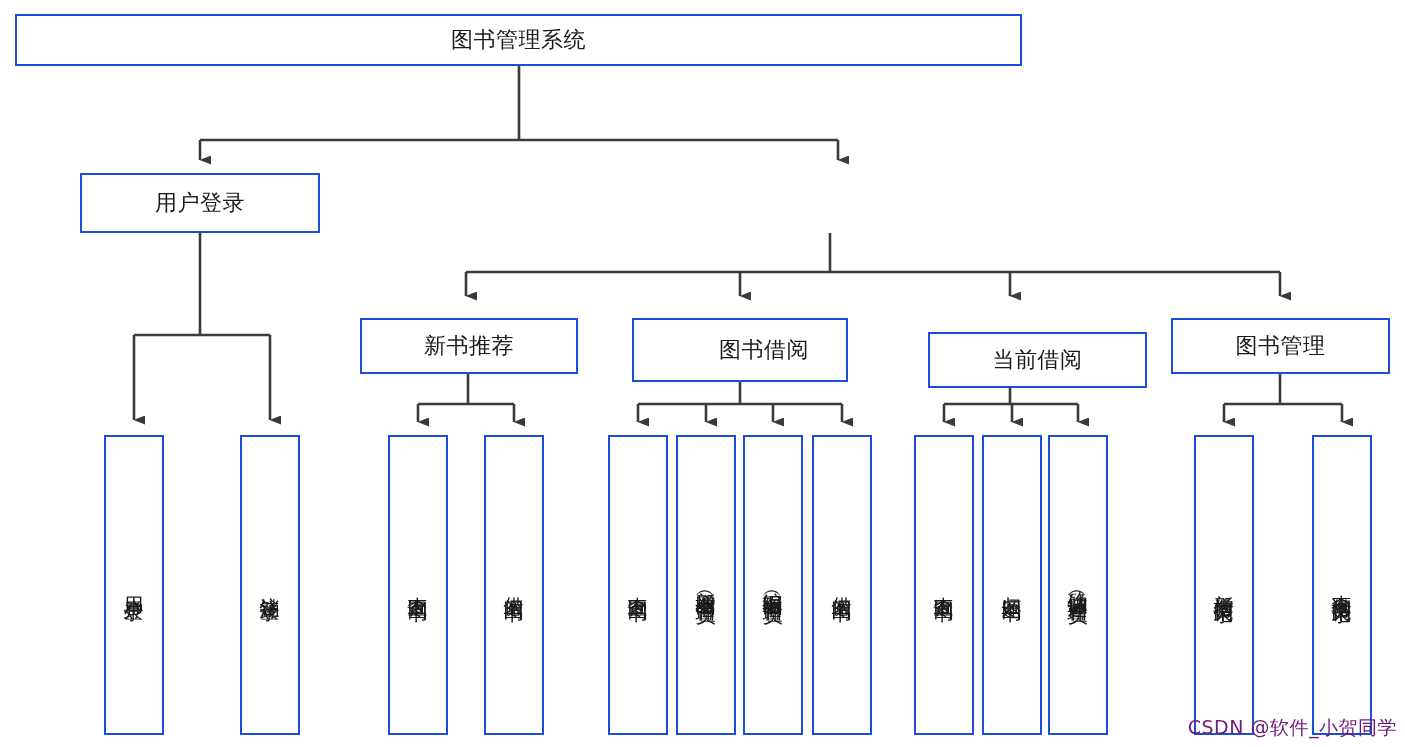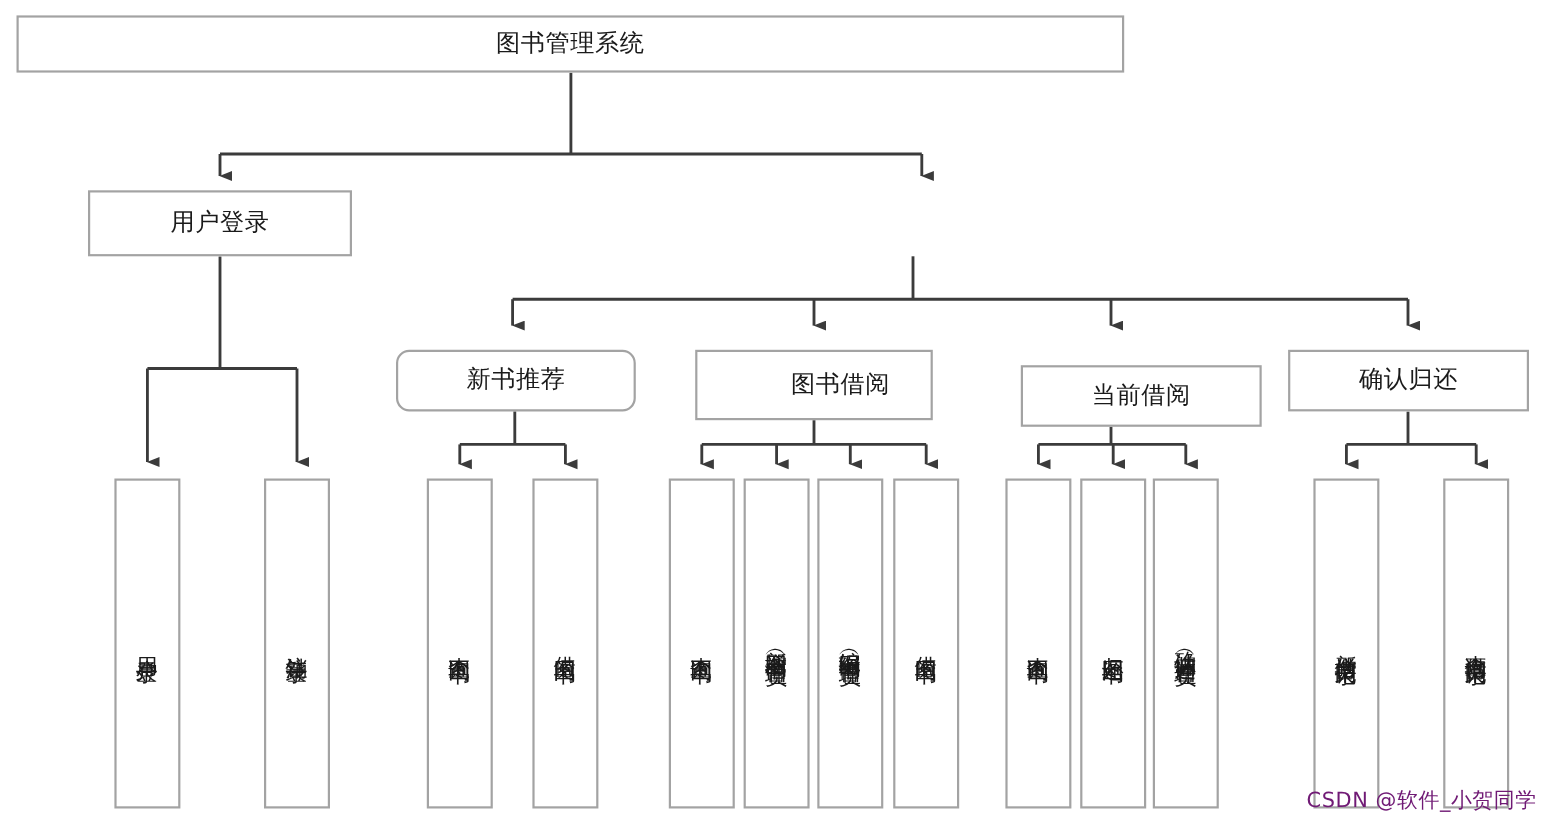--- a/index.html
+++ b/index.html
@@ -20,21 +20,21 @@
     left: 0;
     top: 0;
     width: 1405px;
     height: 747px;
     pointer-events: none;
   }
   .node {
     position: absolute;
     box-sizing: border-box;
     background: #ffffff;
-    border: 2px solid #a3a3a3;
+    border: 2px solid #1d4ed8;
     display: flex;
     align-items: center;
     justify-content: center;
     color: #1a1a1a;
   }
   .node.horiz {
     font-size: 22px;
     line-height: 1.2;
     letter-spacing: 0.5px;
     white-space: nowrap;
@@ -117,31 +117,31 @@
   </svg>
 
   <div class="node horiz" style="left:15px; top:14px; width:1007px; height:52px;">
     <span>图书管理系统</span>
   </div>
 
   <div class="node horiz" style="left:80px; top:173px; width:240px; height:60px;">
     <span>用户登录</span>
   </div>
 
-  <div class="node horiz" style="left:360px; top:318px; width:218px; height:56px;border-radius:12px;">
+  <div class="node horiz" style="left:360px; top:318px; width:218px; height:56px;">
     <span>新书推荐</span>
   </div>
   <div class="node horiz" style="left:632px; top:318px; width:216px; height:64px;padding-left:48px;">
     <span>图书借阅</span>
   </div>
   <div class="node horiz" style="left:928px; top:318px; width:219px; height:56px;margin-top:14px;">
     <span>当前借阅</span>
   </div>
   <div class="node horiz" style="left:1171px; top:318px; width:219px; height:56px;">
-    <span>确认归还</span>
+    <span>图书管理</span>
   </div>
 
   <div class="node vert" style="left:104px; top:435px; width:60px; height:300px;">
     <span class="vtext">用户登录</span>
   </div>
   <div class="node vert" style="left:240px; top:435px; width:60px; height:300px;">
     <span class="vtext">注销登录</span>
   </div>
 
   <div class="node vert" style="left:388px; top:435px; width:60px; height:300px;">

